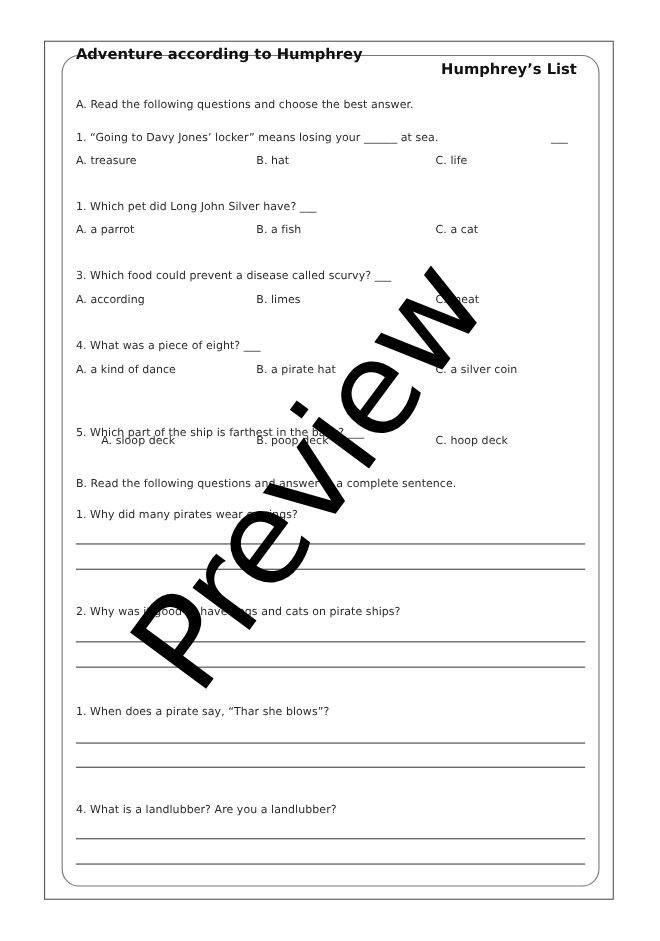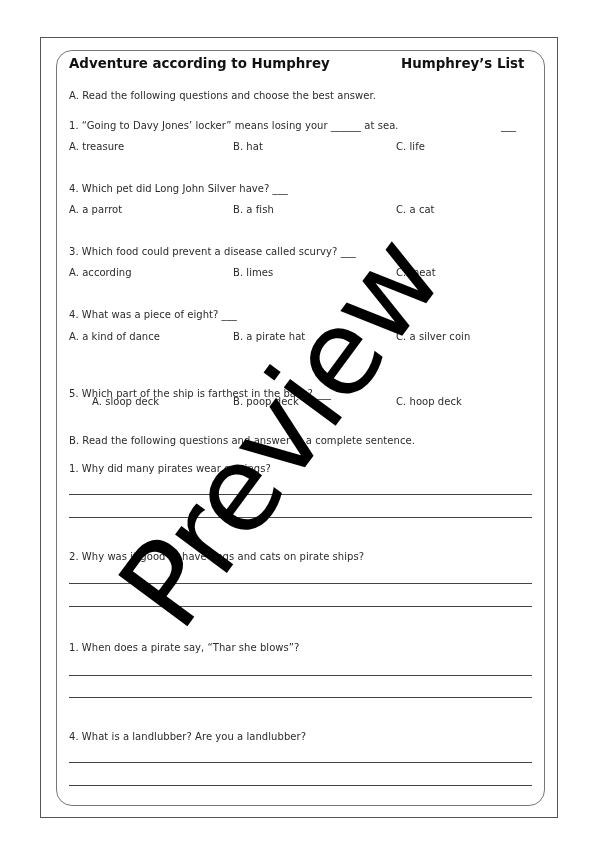--- a/index.html
+++ b/index.html
@@ -24,32 +24,32 @@
       font-family: "DejaVu Sans", sans-serif; font-size: 118px; line-height: 118px;
       color: #000; white-space: nowrap; letter-spacing: -2px; pointer-events: none;
     }
   </style>
 </head>
 <body>
 
 <div class="outer-frame"></div>
 <div class="inner-box"></div>
 
-<div class="title" style="left:69px; top:56px;">Adventure according to Humphrey</div>
+<div class="title" style="left:69px; top:43px;">Adventure according to Humphrey</div>
 <div class="title" style="left:401px; top:56px;">Humphrey’s List</div>
 
 <div class="t" style="left:69px; top:89px;">A. Read the following questions and choose the best answer.</div>
 
 <div class="t" style="left:69px; top:119px;">1. “Going to Davy Jones’ locker” means losing your ______ at sea.</div>
 <div class="t" style="left:501px; top:119px;">___</div>
 <div class="t" style="left:69px; top:140px;">A. treasure</div>
 <div class="t" style="left:233px; top:140px;">B. hat</div>
 <div class="t" style="left:396px; top:140px;">C. life</div>
 
-<div class="t" style="left:69px; top:182px;">4. Which pet did Long John Silver have? ___</div>
+<div class="t" style="left:69px; top:182px;">1. Which pet did Long John Silver have? ___</div>
 <div class="t" style="left:69px; top:203px;">A. a parrot</div>
 <div class="t" style="left:233px; top:203px;">B. a fish</div>
 <div class="t" style="left:396px; top:203px;">C. a cat</div>
 
 <div class="t" style="left:69px; top:245px;">3. Which food could prevent a disease called scurvy? ___</div>
 <div class="t" style="left:69px; top:266px;">A. according</div>
 <div class="t" style="left:233px; top:266px;">B. limes</div>
 <div class="t" style="left:396px; top:266px;">C. meat</div>
 
 <div class="t" style="left:69px; top:308px;">4. What was a piece of eight? ___</div>

